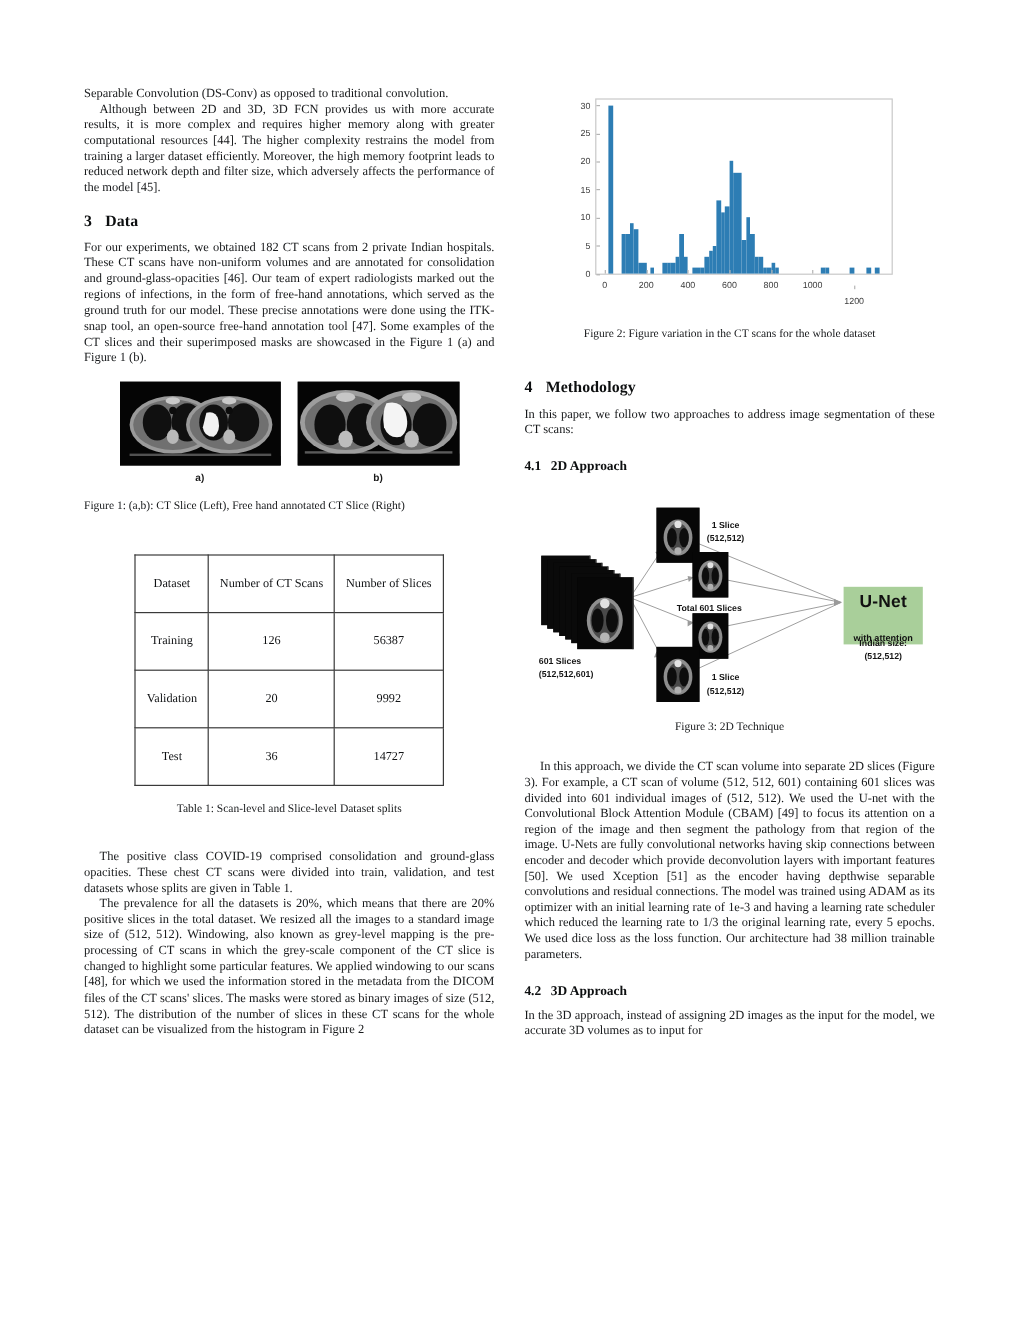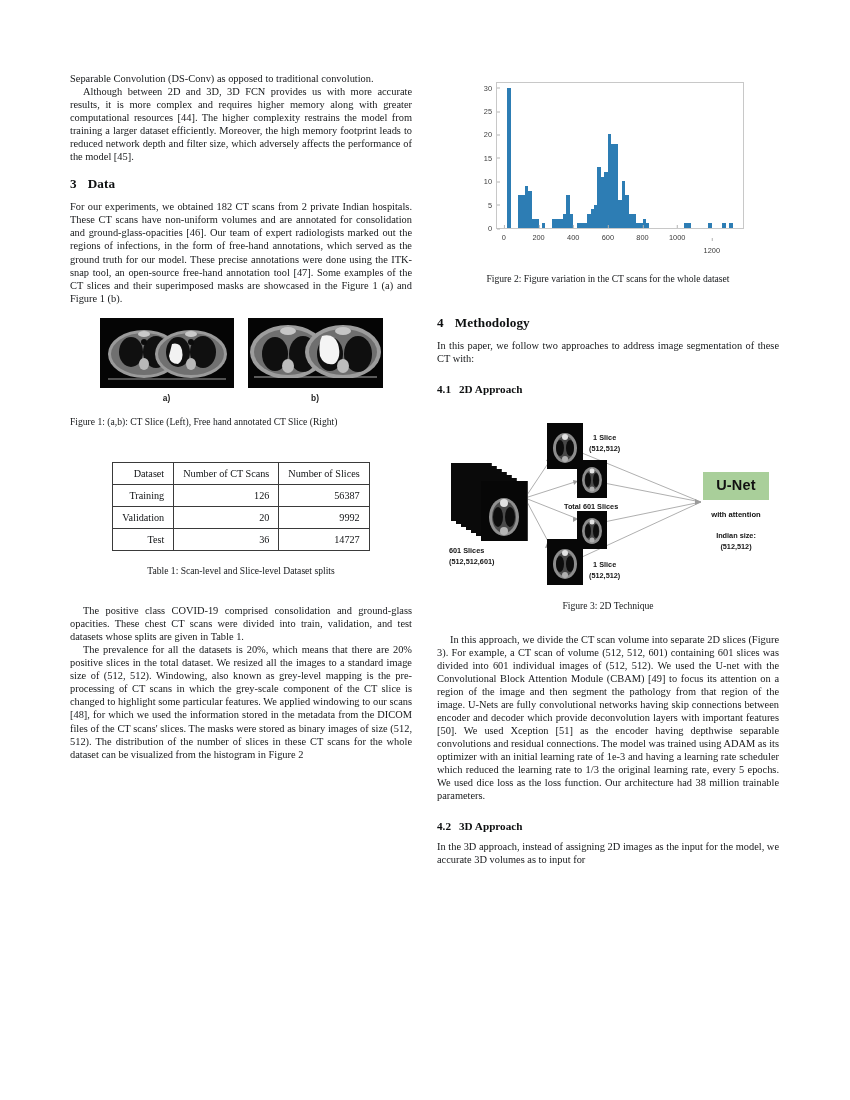--- a/index.html
+++ b/index.html
@@ -93,22 +93,22 @@
 
   
   .tbl-wrap { display: flex; justify-content: center; }
   table.data {
     border-collapse: collapse;
     font-size: 10.2px;
     color: #101214;
   }
   table.data th, table.data td {
     border: 1px solid #3a3a3a;
-    padding: 5px 9px;
-    text-align: right;
+    padding: 18px 9px;
+    text-align: center;
     font-weight: normal;
   }
   table.data thead th { border-bottom-width: 1px; }
   table.data td.name { }
 
   
   .hist-box {
     position: relative;
     width: 300px;
     height: 185px;
@@ -409,21 +409,21 @@
       </div>
 
       <div style="height:16px"></div>
       <p class="caption center">Figure 2: Figure variation in the CT scans for the whole dataset</p>
 
       <div style="height:30px"></div>
       <h2 class="section">
         <span class="num">4</span><span>Methodology</span>
       </h2>
       <div class="gap-sm"></div>
-      <p class="body">In this paper, we follow two approaches to address image segmentation of these CT with:</p>
+      <p class="body">In this paper, we follow two approaches to address image segmentation of these CT scans:</p>
 
       <div style="height:18px"></div>
       <h3 class="subsection">
         <span class="num">4.1</span><span>2D Approach</span>
       </h3>
 
       <div style="height:10px"></div>
 
       <div class="fig3">
         <svg width="342" height="185" viewBox="0 0 342 185">
@@ -550,21 +550,21 @@
               <ellipse cx="23" cy="25" rx="4" ry="8" fill="#0d0d0d"></ellipse>
               <ellipse cx="18" cy="14" rx="3" ry="3" fill="#e2e2e2"></ellipse>
               <ellipse cx="18" cy="36" rx="3" ry="3" fill="#b0b0b0"></ellipse>
             </svg>
         </div>
         <div class="dlabel ctr" style="left:152px; top:155px;">
           <span>1 Slice</span><br>
           <span>(512,512)</span>
         </div>
 
-        <div class="unet" style="left:266px; top:67px; width:66px; height:28px;">
+        <div class="unet" style="left:266px; top:84px; width:66px; height:48px;">
           <div class="t1">U-Net</div>
           <div class="t2">with attention</div>
         </div>
         <div class="dlabel ctr" style="left:268px; top:126px; width:62px;">
           <span>Indian size:</span><br>
           <span>(512,512)</span>
         </div>
       </div>
 
       <div style="height:10px"></div>

